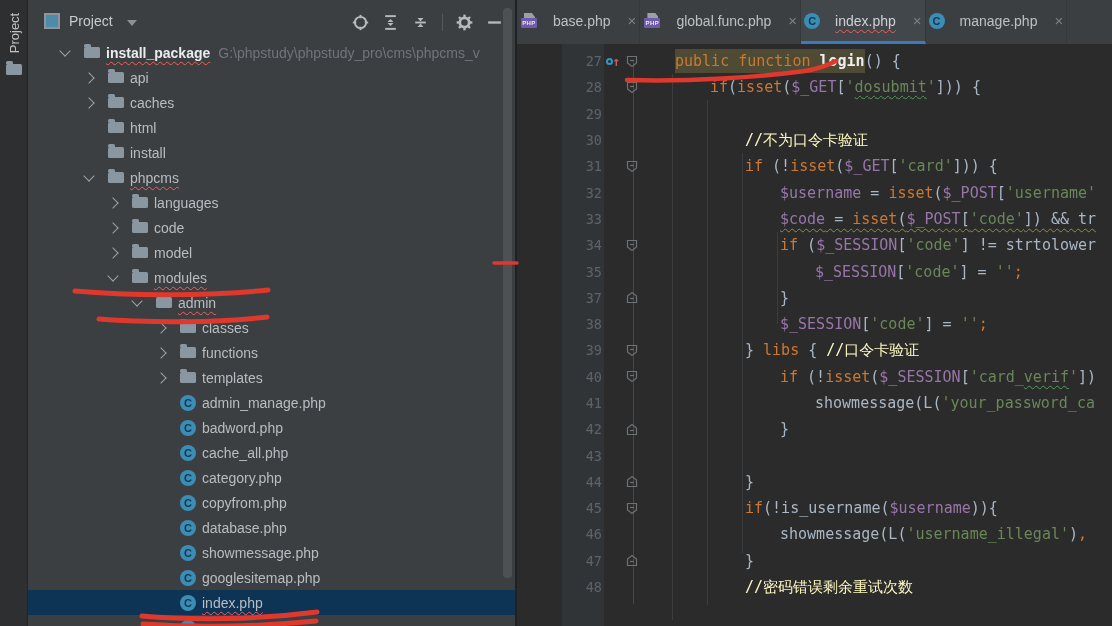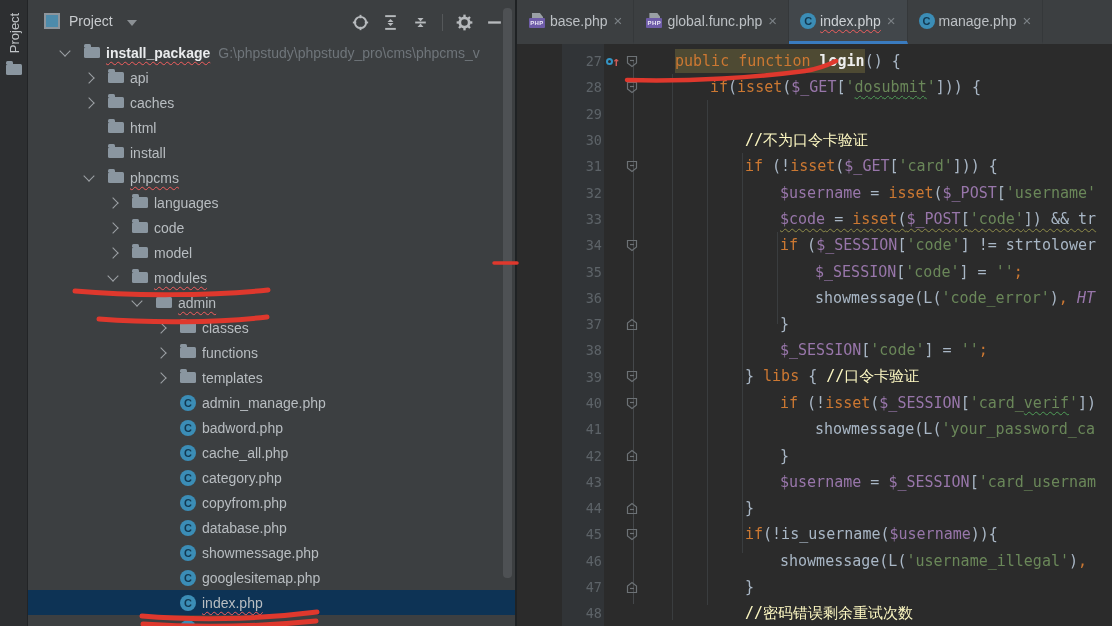--- a/index.html
+++ b/index.html
@@ -70,21 +70,21 @@
 
   
   .tree-scroll { position:absolute; left:475px; top:8px; width:9px; height:570px;
                  background:#5d6164; opacity:.55; border-radius:4px; }
 
   
   .editor { position:absolute; left:515px; top:0; width:597px; height:626px;
             background:#2b2b2b; border-left:2px solid #1f2224; }
   .tabbar { position:absolute; left:0; top:0; right:0; height:44px; background:#3c3f41;
             display:flex; }
-  .tab { display:flex; align-items:center; gap:4px; padding:0 11px; height:44px;
+  .tab { display:flex; align-items:center; gap:15px; padding:0 3px; height:44px;
          color:#bcc0c4; font-size:14px; border-right:1px solid #35383a;
          border-bottom:3px solid transparent; }
   .tab.active { background:#42474b; border-bottom:3px solid var(--accent); color:#cdd1d5; }
   .tab .close { color:#7c8286; font-size:15px; margin-left:2px; }
 
   .editor-body { position:absolute; left:0; top:44px; right:0; bottom:0;
                  font-family:"DejaVu Sans Mono", monospace;margin-left:45px; }
   .gutterbg { position:absolute; left:0; top:0; width:42px; height:100%;
               background:#313437; }
   .fold-line { position:absolute; left:71px; top:16px; width:1px; height:544px;
@@ -459,26 +459,20 @@
             </span>
             <span class="ct" style="padding-left: 140px;"><span class="tk-kw">if</span><span class="tk-pl"> (</span><span class="tk-var">$_SESSION</span><span class="tk-pl">[</span><span class="tk-str">'code'</span><span class="tk-pl">] != strtolower</span></span>
           </div>
           <div class="cl">
             <span class="ln">35</span>
             <span class="gico"></span>
             <span class="fold"></span>
             <span class="ct" style="padding-left: 175px;"><span class="tk-var">$_SESSION</span><span class="tk-pl">[</span><span class="tk-str">'code'</span><span class="tk-pl">] = </span><span class="tk-str">''</span><span class="tk-punc">;</span></span>
           </div>
           <div class="cl">
-            <span class="ln">36</span>
-            <span class="gico"></span>
-            <span class="fold"></span>
-            <span class="ct" style="padding-left: 175px;"><span class="tk-pl">showmessage(L(</span><span class="tk-str">'code_error'</span><span class="tk-pl">)</span><span class="tk-punc">,</span><span class="tk-pl"> </span><span class="tk-const">HT</span></span>
-          </div>
-          <div class="cl">
             <span class="ln">37</span>
             <span class="gico"></span>
             <span class="fold">
               <svg width="12" height="13">
                 <path d="M1.5 11.5 H10.5 V5 L6 1.5 L1.5 5 Z" fill="none" stroke="#6d7276" stroke-width="1.2"></path>
                 <line x1="4" y1="7.5" x2="8" y2="7.5" stroke="#6d7276" stroke-width="1.2"></line>
               </svg>
             </span>
             <span class="ct" style="padding-left: 140px;"><span class="tk-pl">}</span></span>
           </div>
@@ -524,21 +518,20 @@
                 <path d="M1.5 11.5 H10.5 V5 L6 1.5 L1.5 5 Z" fill="none" stroke="#6d7276" stroke-width="1.2"></path>
                 <line x1="4" y1="7.5" x2="8" y2="7.5" stroke="#6d7276" stroke-width="1.2"></line>
               </svg>
             </span>
             <span class="ct" style="padding-left: 140px;"><span class="tk-pl">}</span></span>
           </div>
           <div class="cl">
             <span class="ln">43</span>
             <span class="gico"></span>
             <span class="fold"></span>
-            <span class="ct" style="padding-left: 140px;"><span class="tk-var">$username</span><span class="tk-pl"> = </span><span class="tk-var">$_SESSION</span><span class="tk-pl">[</span><span class="tk-str">'card_usernam</span></span>
           </div>
           <div class="cl">
             <span class="ln">44</span>
             <span class="gico"></span>
             <span class="fold">
               <svg width="12" height="13">
                 <path d="M1.5 11.5 H10.5 V5 L6 1.5 L1.5 5 Z" fill="none" stroke="#6d7276" stroke-width="1.2"></path>
                 <line x1="4" y1="7.5" x2="8" y2="7.5" stroke="#6d7276" stroke-width="1.2"></line>
               </svg>
             </span>

